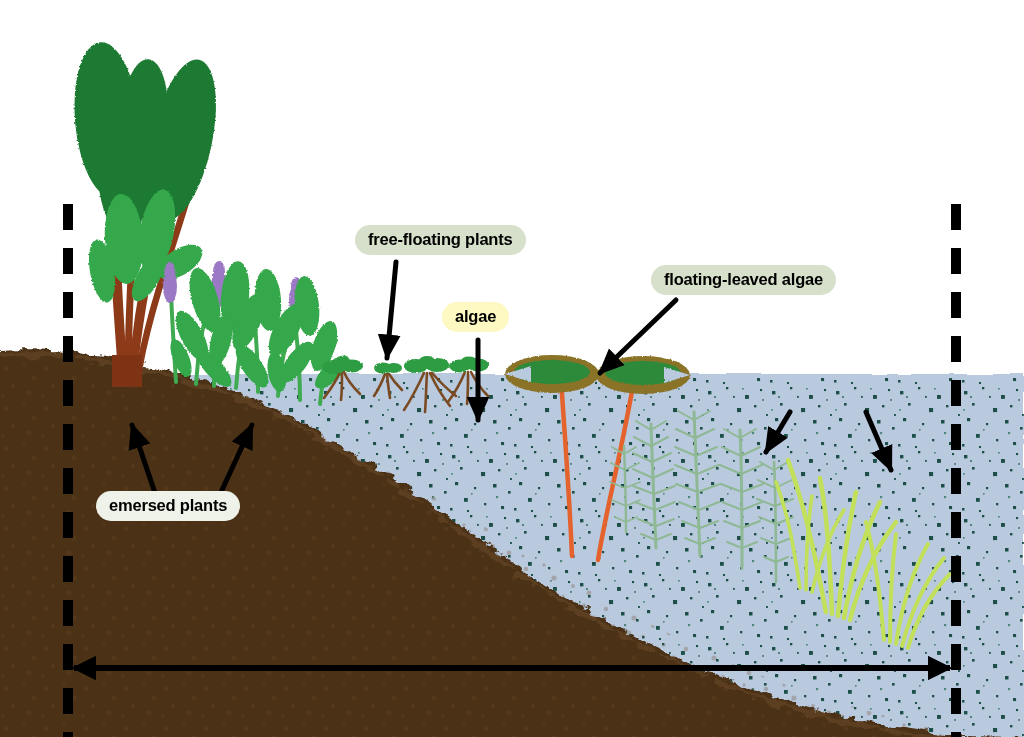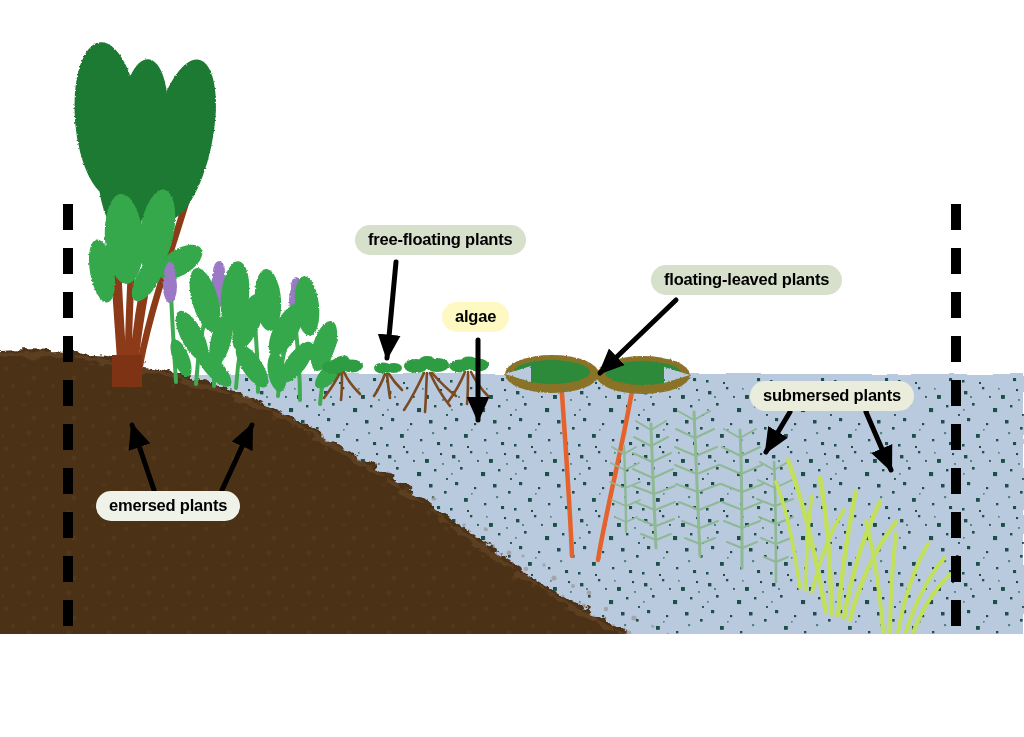--- a/index.html
+++ b/index.html
@@ -1,18 +1,18 @@
 <!DOCTYPE html>
 <html><head>
 <meta charset="utf-8">
 <style>
   html,body{margin:0;padding:0;background:#ffffff;}
   #stage{
     position:relative;
-    width:1024px;height:634px;
+    width:1024px;height:737px;
     background:#ffffff;
     overflow:hidden;
     font-family:"Liberation Sans", sans-serif;
   }
   #scene{position:absolute;inset:0;}
   .label{
     position:absolute;
     display:flex;align-items:center;justify-content:center;
     border-radius:999px;
     color:#000000;
@@ -354,20 +354,19 @@
 
     <g>
       <line x1="74" y1="668" x2="950" y2="668" stroke="#000000" stroke-width="6" marker-start="url(#bigArrowL)" marker-end="url(#bigArrowL)"></line>
     </g>
   </svg>
 
   <div class="label lbl-sm" style="left:355px;top:225px;background:#d6e0cb;">free-floating plants</div>
 
   <div class="label lbl-sm" style="left:442px;top:302px;background:#fef9c3;">algae</div>
 
-  <div class="label lbl-sm" style="left:651px;top:265px;background:#d6e0cb;">floating-leaved plants</div>
-
-  <div class="label lbl-sm" style="left:750px;top:381px;background:#eaeddc;">submersed plants</div>
+  <div class="label lbl-sm" style="left:651px;top:265px;background:#d6e0cb;">floating-leaved algae</div>
+
 
   <div class="label lbl-sm" style="left:96px;top:491px;background:#eff2e8;">emersed plants</div>
 
 
 </div>
 
 </body></html>

